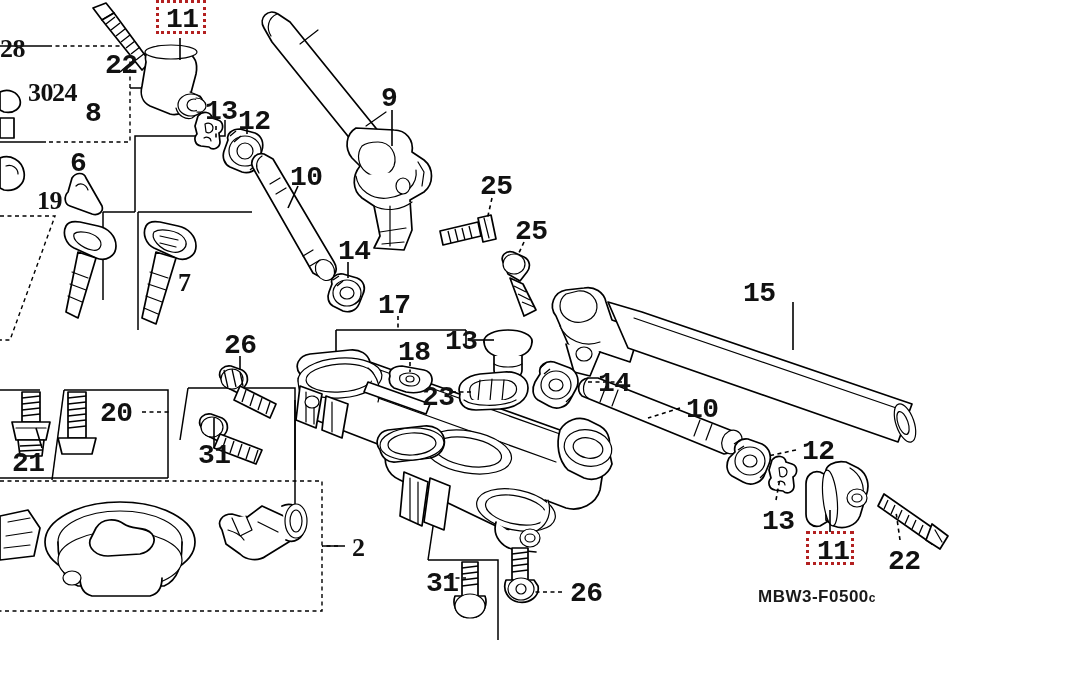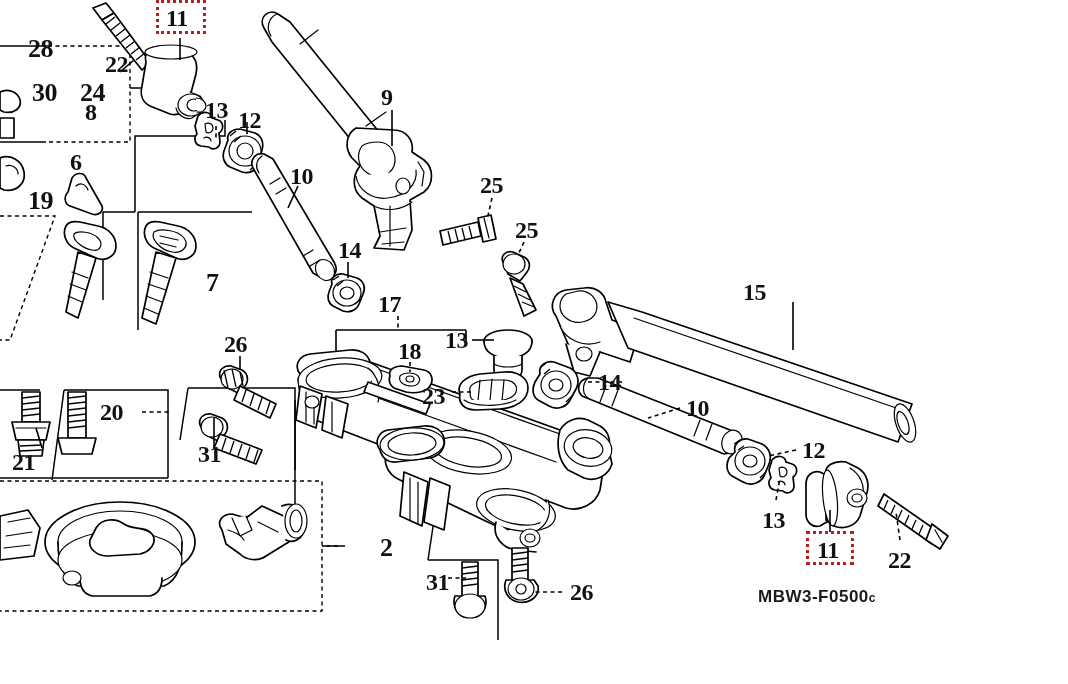--- a/index.html
+++ b/index.html
@@ -8,22 +8,22 @@
   #sheet{
     position:relative;width:1068px;height:684px;background:#ffffff;
     overflow:hidden;
   }
   #art{position:absolute;inset:0;width:1068px;height:684px;}
   .lbl{
     position:absolute;font-family:"Liberation Serif",serif;
     font-weight:700;color:#111111;white-space:nowrap;
     line-height:1;letter-spacing:-0.5px;
   }
-  .lbl.s26{font-size:26px;margin-left:28px;}
-  .lbl.s24{font-size:24px;}
+  .lbl.s26{font-size:26px;}
+  .lbl.s24{font-size:28px;font-family:Liberation Mono, monospace;}
   .hl{
     position:absolute;box-sizing:border-box;
     border:3px dotted #b32020;background:transparent;
   }
   .partno{
     position:absolute;font-family:"Liberation Sans",sans-serif;
     font-weight:700;font-size:17px;color:#1a1a1a;letter-spacing:0.5px;
     white-space:nowrap;
   }
   .partno .sub{font-size:12px;}
@@ -425,23 +425,23 @@
       <path class="ldd" d="M776 500 L780 478"></path>
       <path class="ld" d="M830 532 L830 510"></path>
       <path class="ldd" d="M900 540 L896 512"></path>
     </g>
   </svg>
 
   <div class="hl" style="left:156px;top:0px;width:50px;height:34px;"></div>
   <div class="hl" style="left:806px;top:531px;width:48px;height:34px;"></div>
 
   <div class="lbl s26" style="left:0px;top:36px;">28</div>
-  <div class="lbl s26" style="left:4px;top:80px;">30</div>
+  <div class="lbl s26" style="left:28px;top:80px;">30</div>
   <div class="lbl s26" style="left:52px;top:80px;">24</div>
-  <div class="lbl s26" style="left:0px;top:188px;">19</div>
+  <div class="lbl s26" style="left:0px;top:188px;padding-left:37px;">19</div>
   <div class="lbl s24" style="left:85px;top:100px;">8</div>
   <div class="lbl s24" style="left:70px;top:150px;">6</div>
   <div class="lbl s26" style="left:178px;top:270px;">7</div>
   <div class="lbl s24" style="left:105px;top:52px;">22</div>
   <div class="lbl s24" style="left:166px;top:6px;">11</div>
   <div class="lbl s24" style="left:205px;top:98px;">13</div>
   <div class="lbl s24" style="left:238px;top:108px;">12</div>
   <div class="lbl s24" style="left:290px;top:164px;">10</div>
   <div class="lbl s24" style="left:338px;top:238px;">14</div>
   <div class="lbl s24" style="left:381px;top:85px;">9</div>

